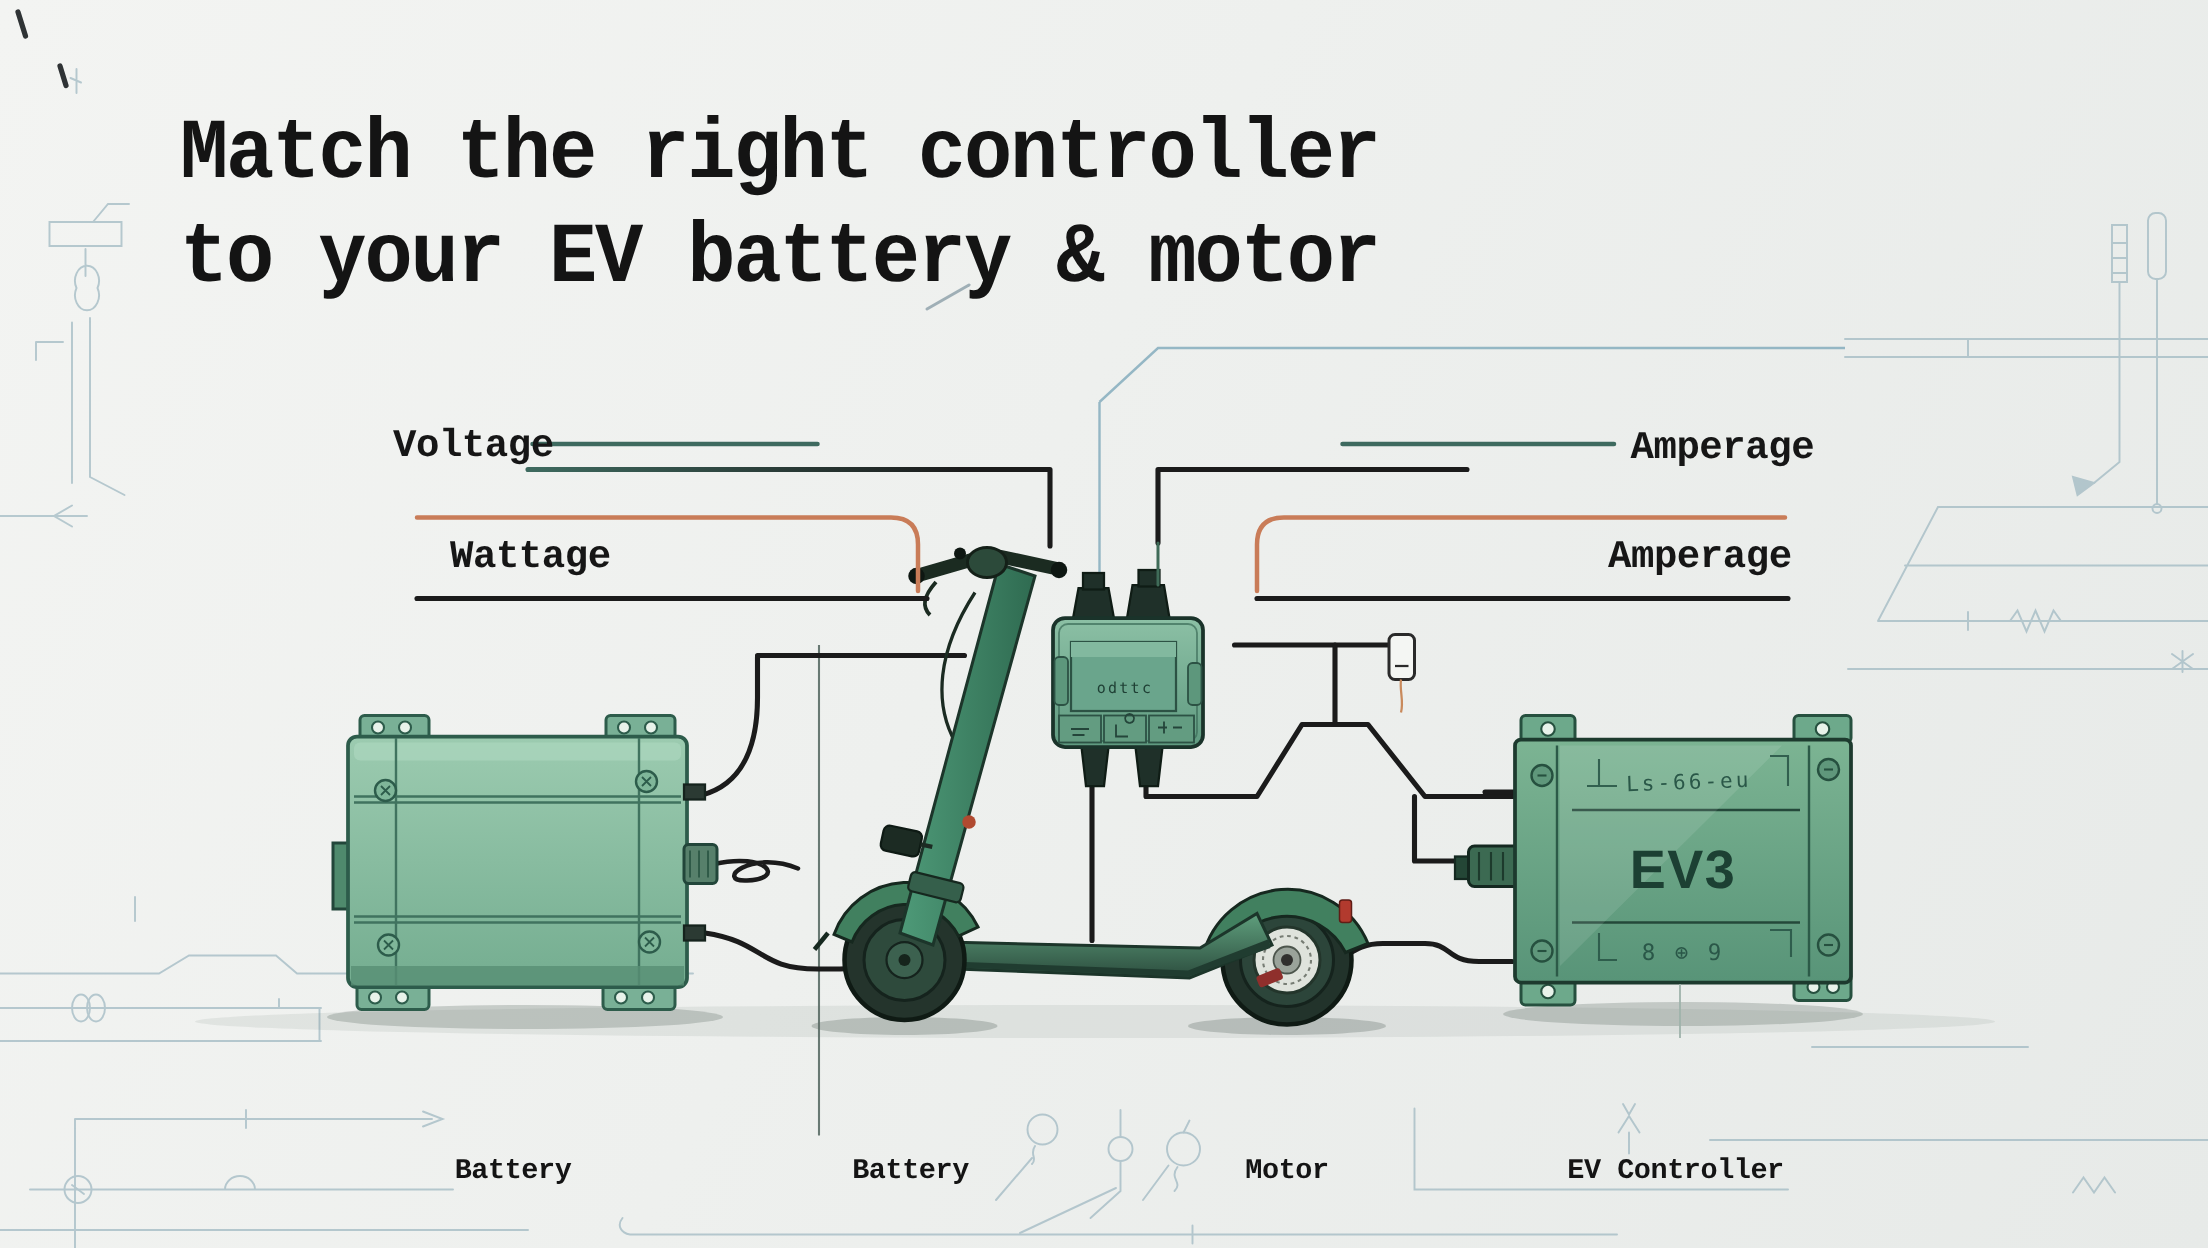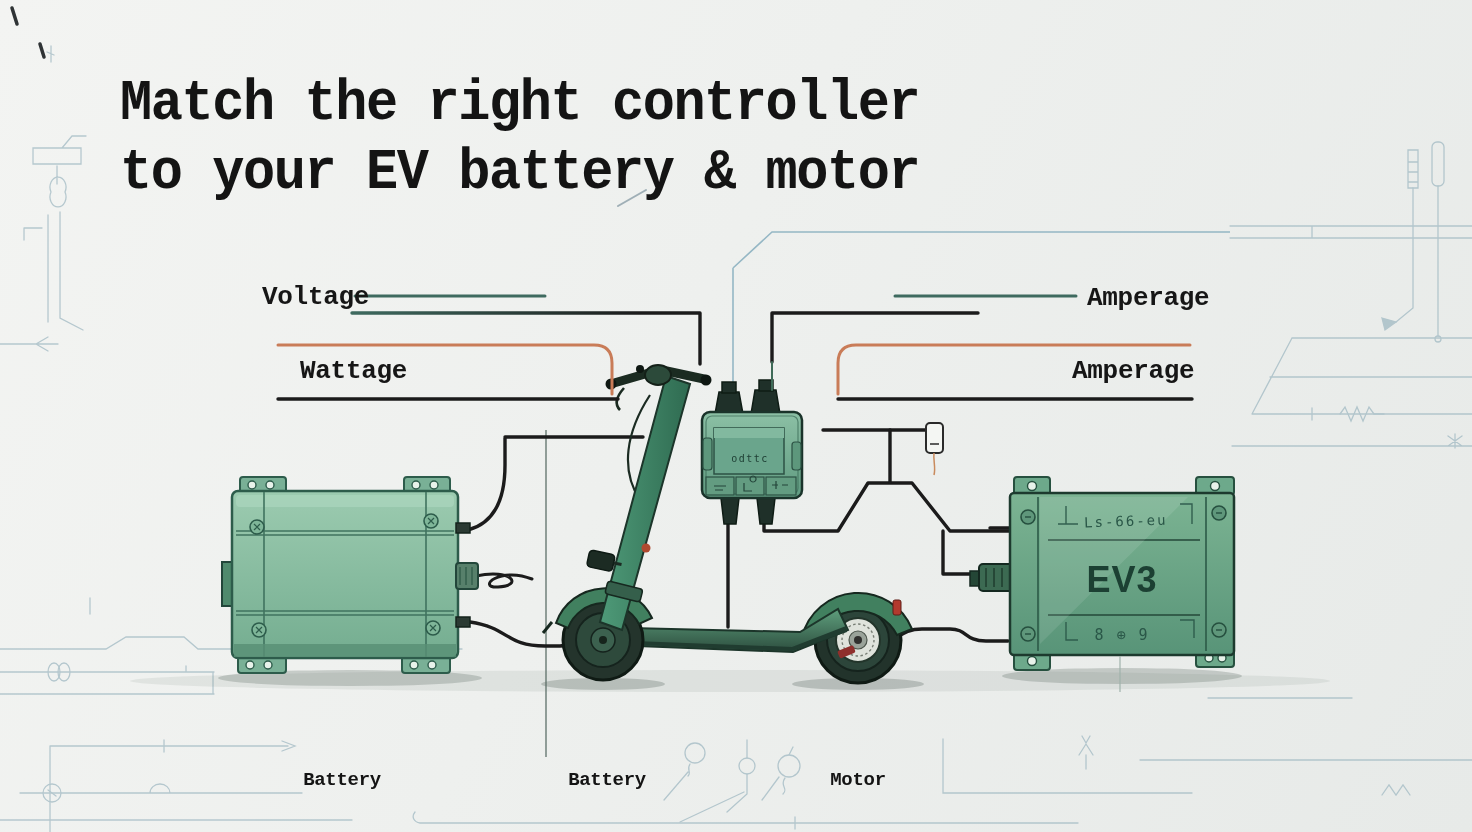--- a/index.html
+++ b/index.html
@@ -334,14 +334,15 @@
     </div>
 
     <div class="ann" style="left:262px;top:282px">Voltage</div>
     <div class="ann" style="left:1087px;top:283px">Amperage</div>
     <div class="ann" style="left:300px;top:356px">Wattage</div>
     <div class="ann" style="left:1072px;top:356px">Amperage</div>
 
     <div class="comp" style="left:342px">Battery</div>
     <div class="comp" style="left:607px">Battery</div>
     <div class="comp" style="left:858px">Motor</div>
+    <div class="comp" style="left:1117px">EV Controller</div>
   </div>
 </div>
 
 </body></html>

